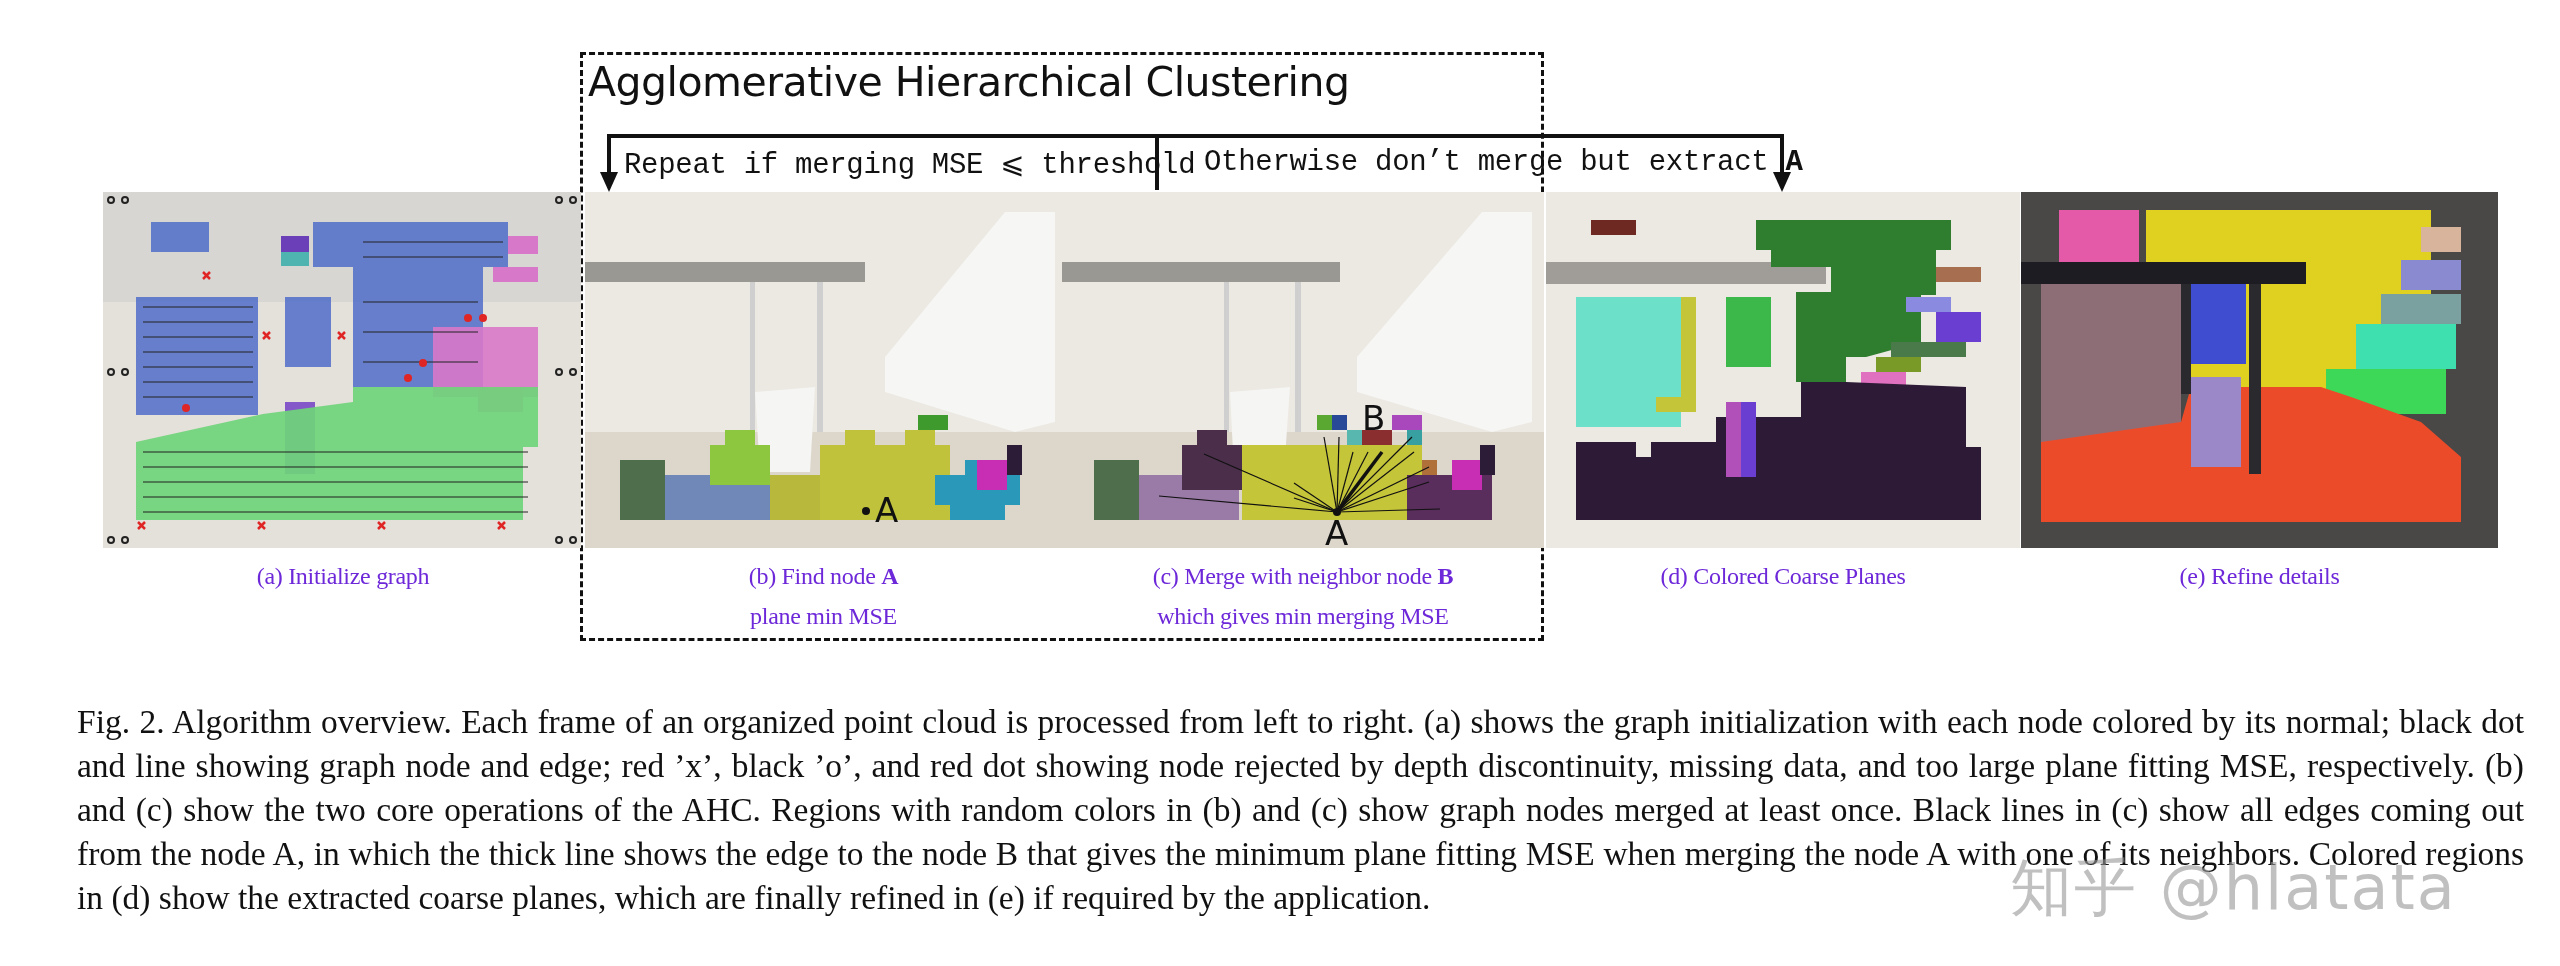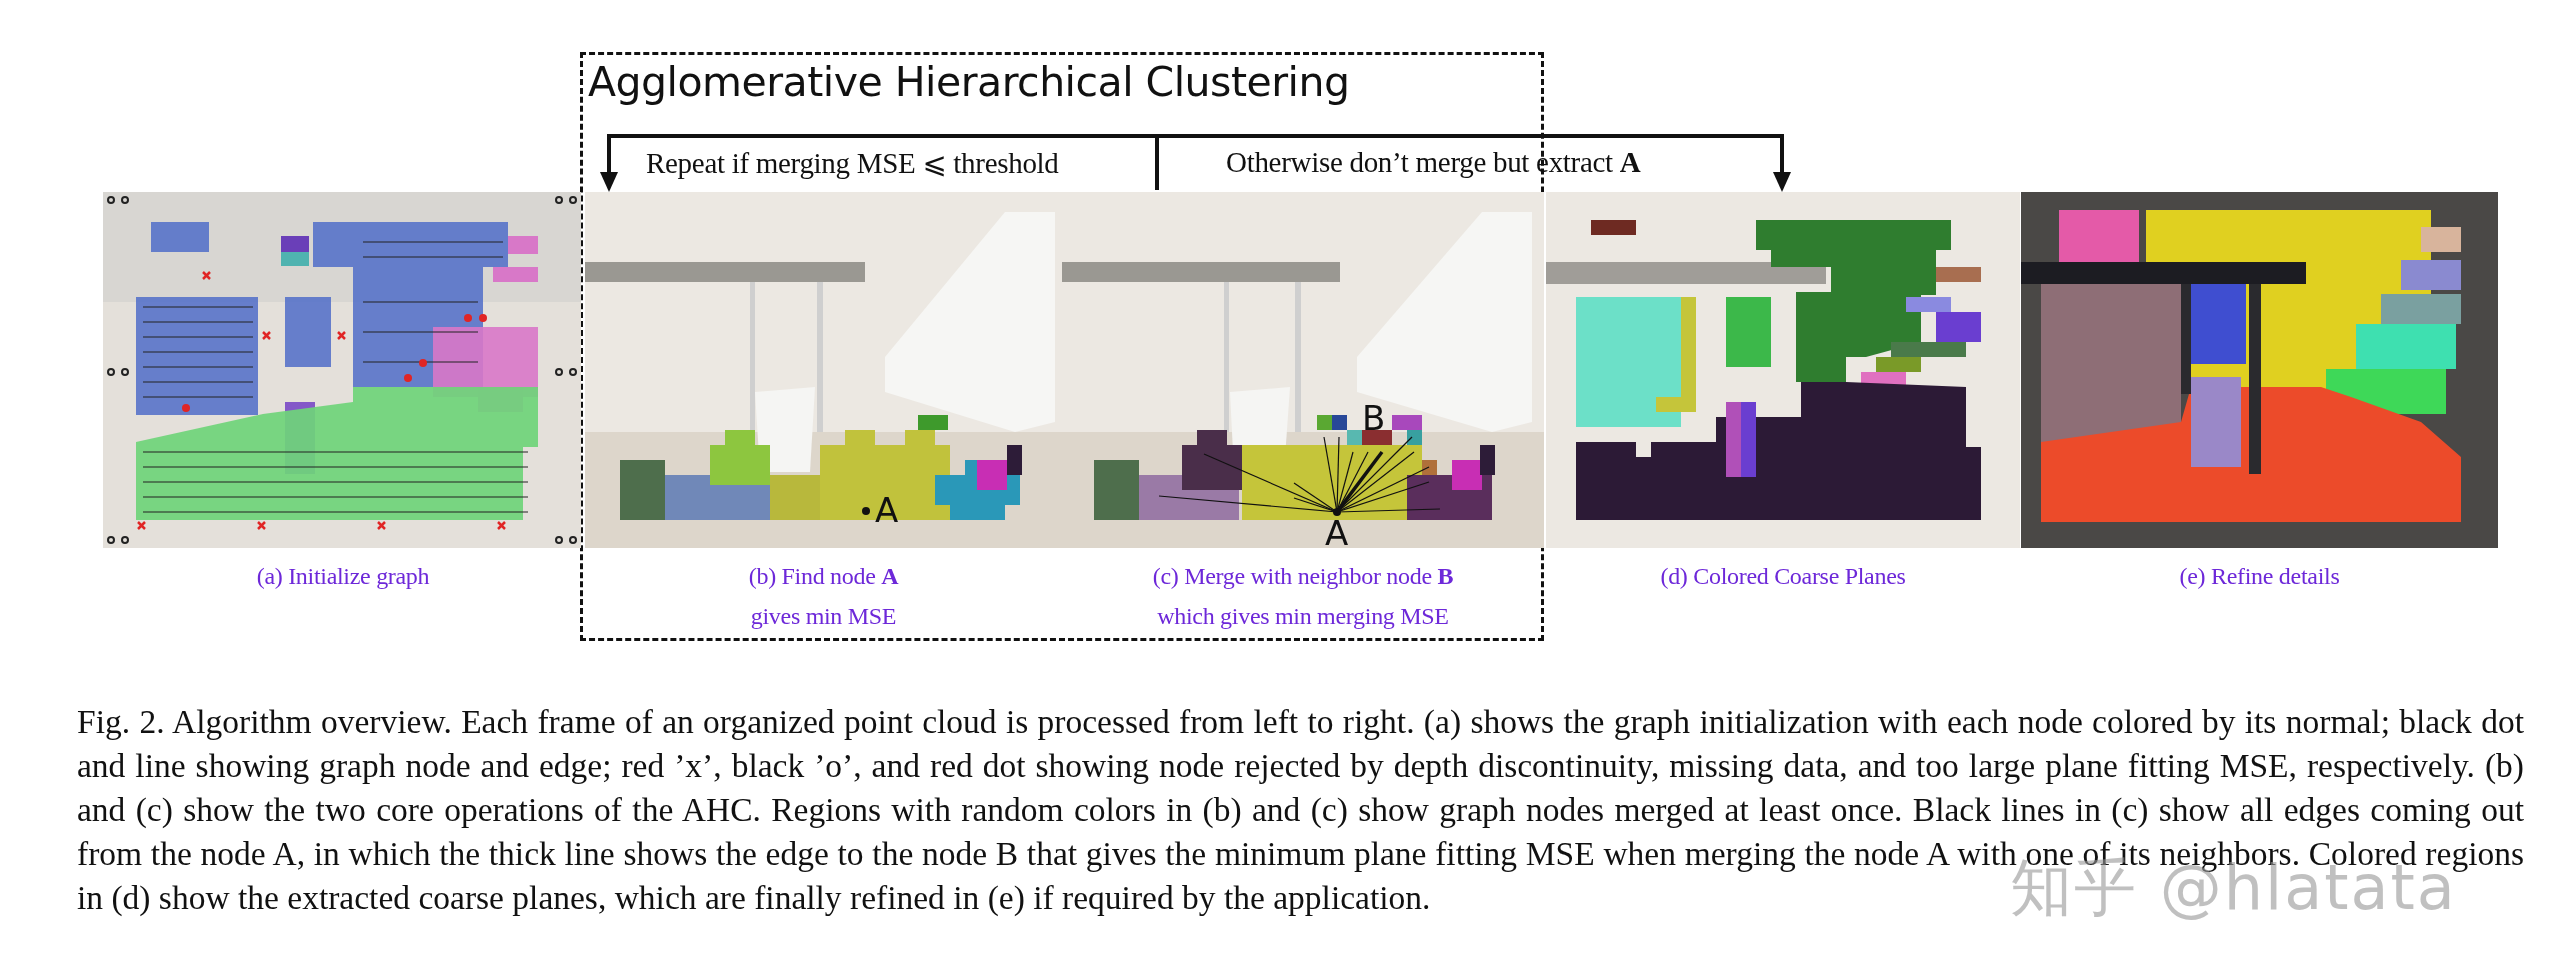--- a/index.html
+++ b/index.html
@@ -15,21 +15,21 @@
     font-family: "DejaVu Sans", sans-serif; letter-spacing: -0.5px;
   }
   .flow-line { position: absolute; background: #111; }
   .arrow-head {
     position: absolute; width: 0; height: 0;
     border-left: 9px solid transparent; border-right: 9px solid transparent;
     border-top: 20px solid #111;
   }
   .flow-label {
     position: absolute; font-size: 29px; color: #111; white-space: nowrap;
-    font-family: Liberation Serif, serif; letter-spacing: -0.3px; margin-left: 22px;
+    font-family: Liberation Mono, monospace; letter-spacing: -0.3px;
   }
   .flow-label b { font-weight: bold; }
 
   .panel {
     position: absolute; top: 192px; height: 356px; overflow: hidden;
     background: #d9d4cc;
   }
   .panel svg { display: block; width: 100%; height: 100%; }
 
   .sub-caption {
@@ -272,21 +272,21 @@
     <rect x="170" y="185" width="50" height="90" fill="#9a88c8"></rect>
     <rect x="228" y="92" width="12" height="190" fill="#2a2a2e"></rect>
     <rect x="160" y="92" width="10" height="110" fill="#2a2a2e"></rect>
   </svg>
 </div>
 
 <div class="sub-caption" style="left:103px; width:480px; top:556px;">(a) Initialize graph</div>
 
 <div class="sub-caption" style="left:585px; width:477px; top:556px;">
   <div><span>(b) Find node </span><b>A</b></div>
-  <div>gives min MSE</div>
+  <div>plane min MSE</div>
 </div>
 
 <div class="sub-caption" style="left:1062px; width:482px; top:556px;text-align:center;">
   <div><span>(c) Merge with neighbor node </span><b>B</b></div>
   <div>which gives min merging MSE</div>
 </div>
 
 <div class="sub-caption" style="left:1546px; width:474px; top:556px;">(d) Colored Coarse Planes</div>
 <div class="sub-caption" style="left:2021px; width:477px; top:556px;">(e) Refine details</div>
 

